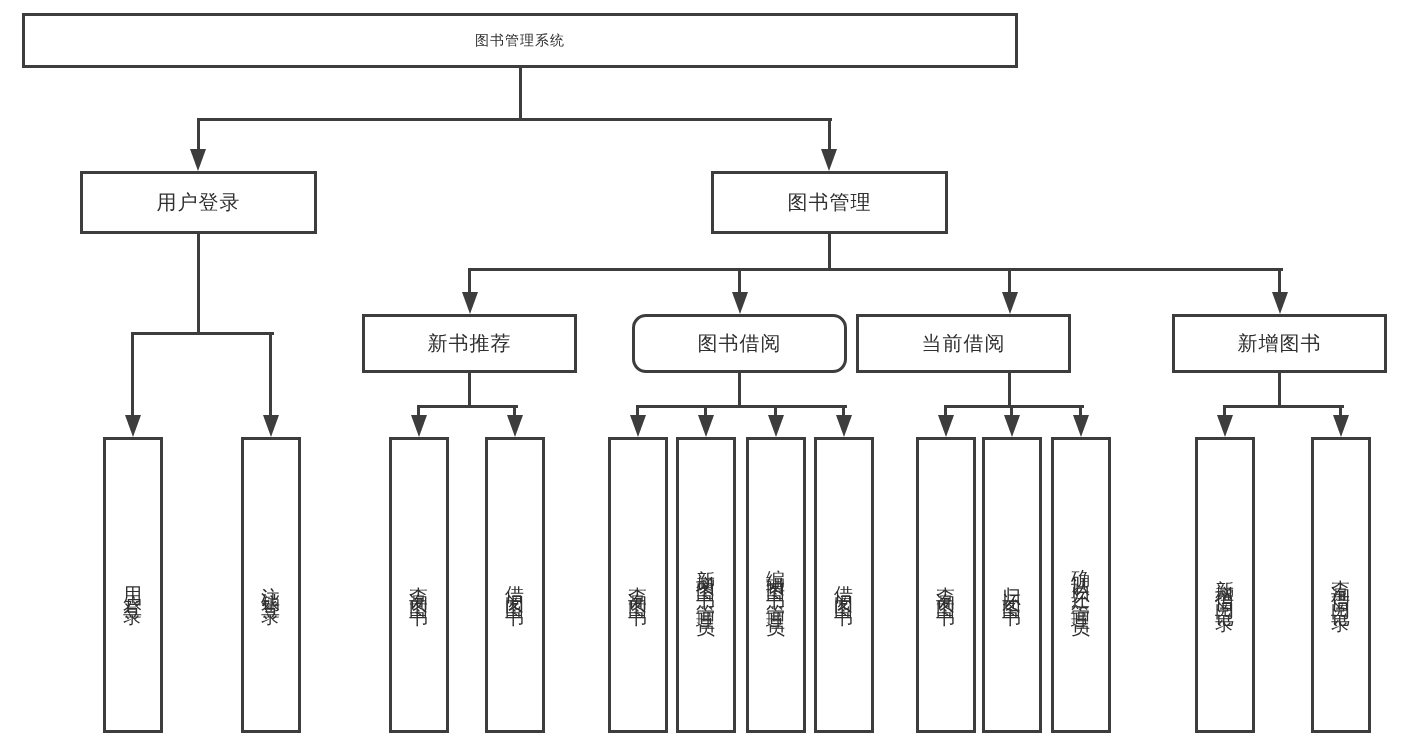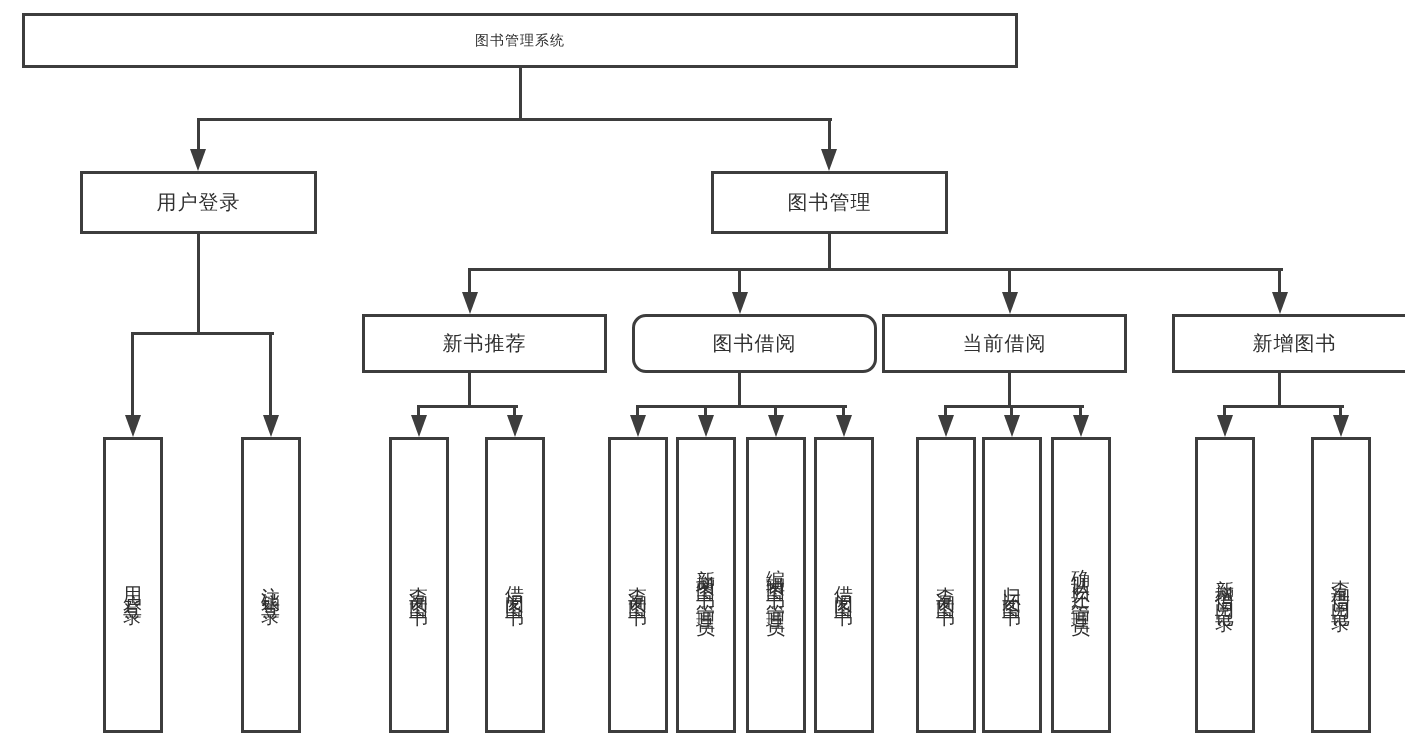--- a/index.html
+++ b/index.html
@@ -39,24 +39,24 @@
     text-orientation:mixed;
     font-size:19px;
     letter-spacing:7px;
     line-height:1;
     white-space:nowrap;
   }
   
   .n-root{left:22px;top:13px;width:996px;height:55px;font-size:14px;}
   .n-user-login{left:80px;top:171px;width:237px;height:63px;}
   .n-book-mgmt{left:711px;top:171px;width:237px;height:63px;}
-  .n-l2{top:314px;width:245px;height:59px;}
+  .n-l2{top:314px;width:215px;height:59px;}
   .n-newbook{left:362px;}
   .n-borrow{left:632px;border-radius:14px;}
-  .n-current{left:882px;}
+  .n-current{left:856px;}
   .n-records{left:1172px;}
   .lf-1{left:103px;}  .lf-2{left:241px;}
   .lf-3{left:389px;}  .lf-4{left:485px;}
   .lf-5{left:608px;}  .lf-6{left:676px;}
   .lf-7{left:746px;}  .lf-8{left:814px;}
   .lf-9{left:916px;}  .lf-10{left:982px;} .lf-11{left:1051px;}
   .lf-12{left:1195px;}.lf-13{left:1311px;}
   
   .line{position:absolute;background:var(--line);}
   .arrow{

